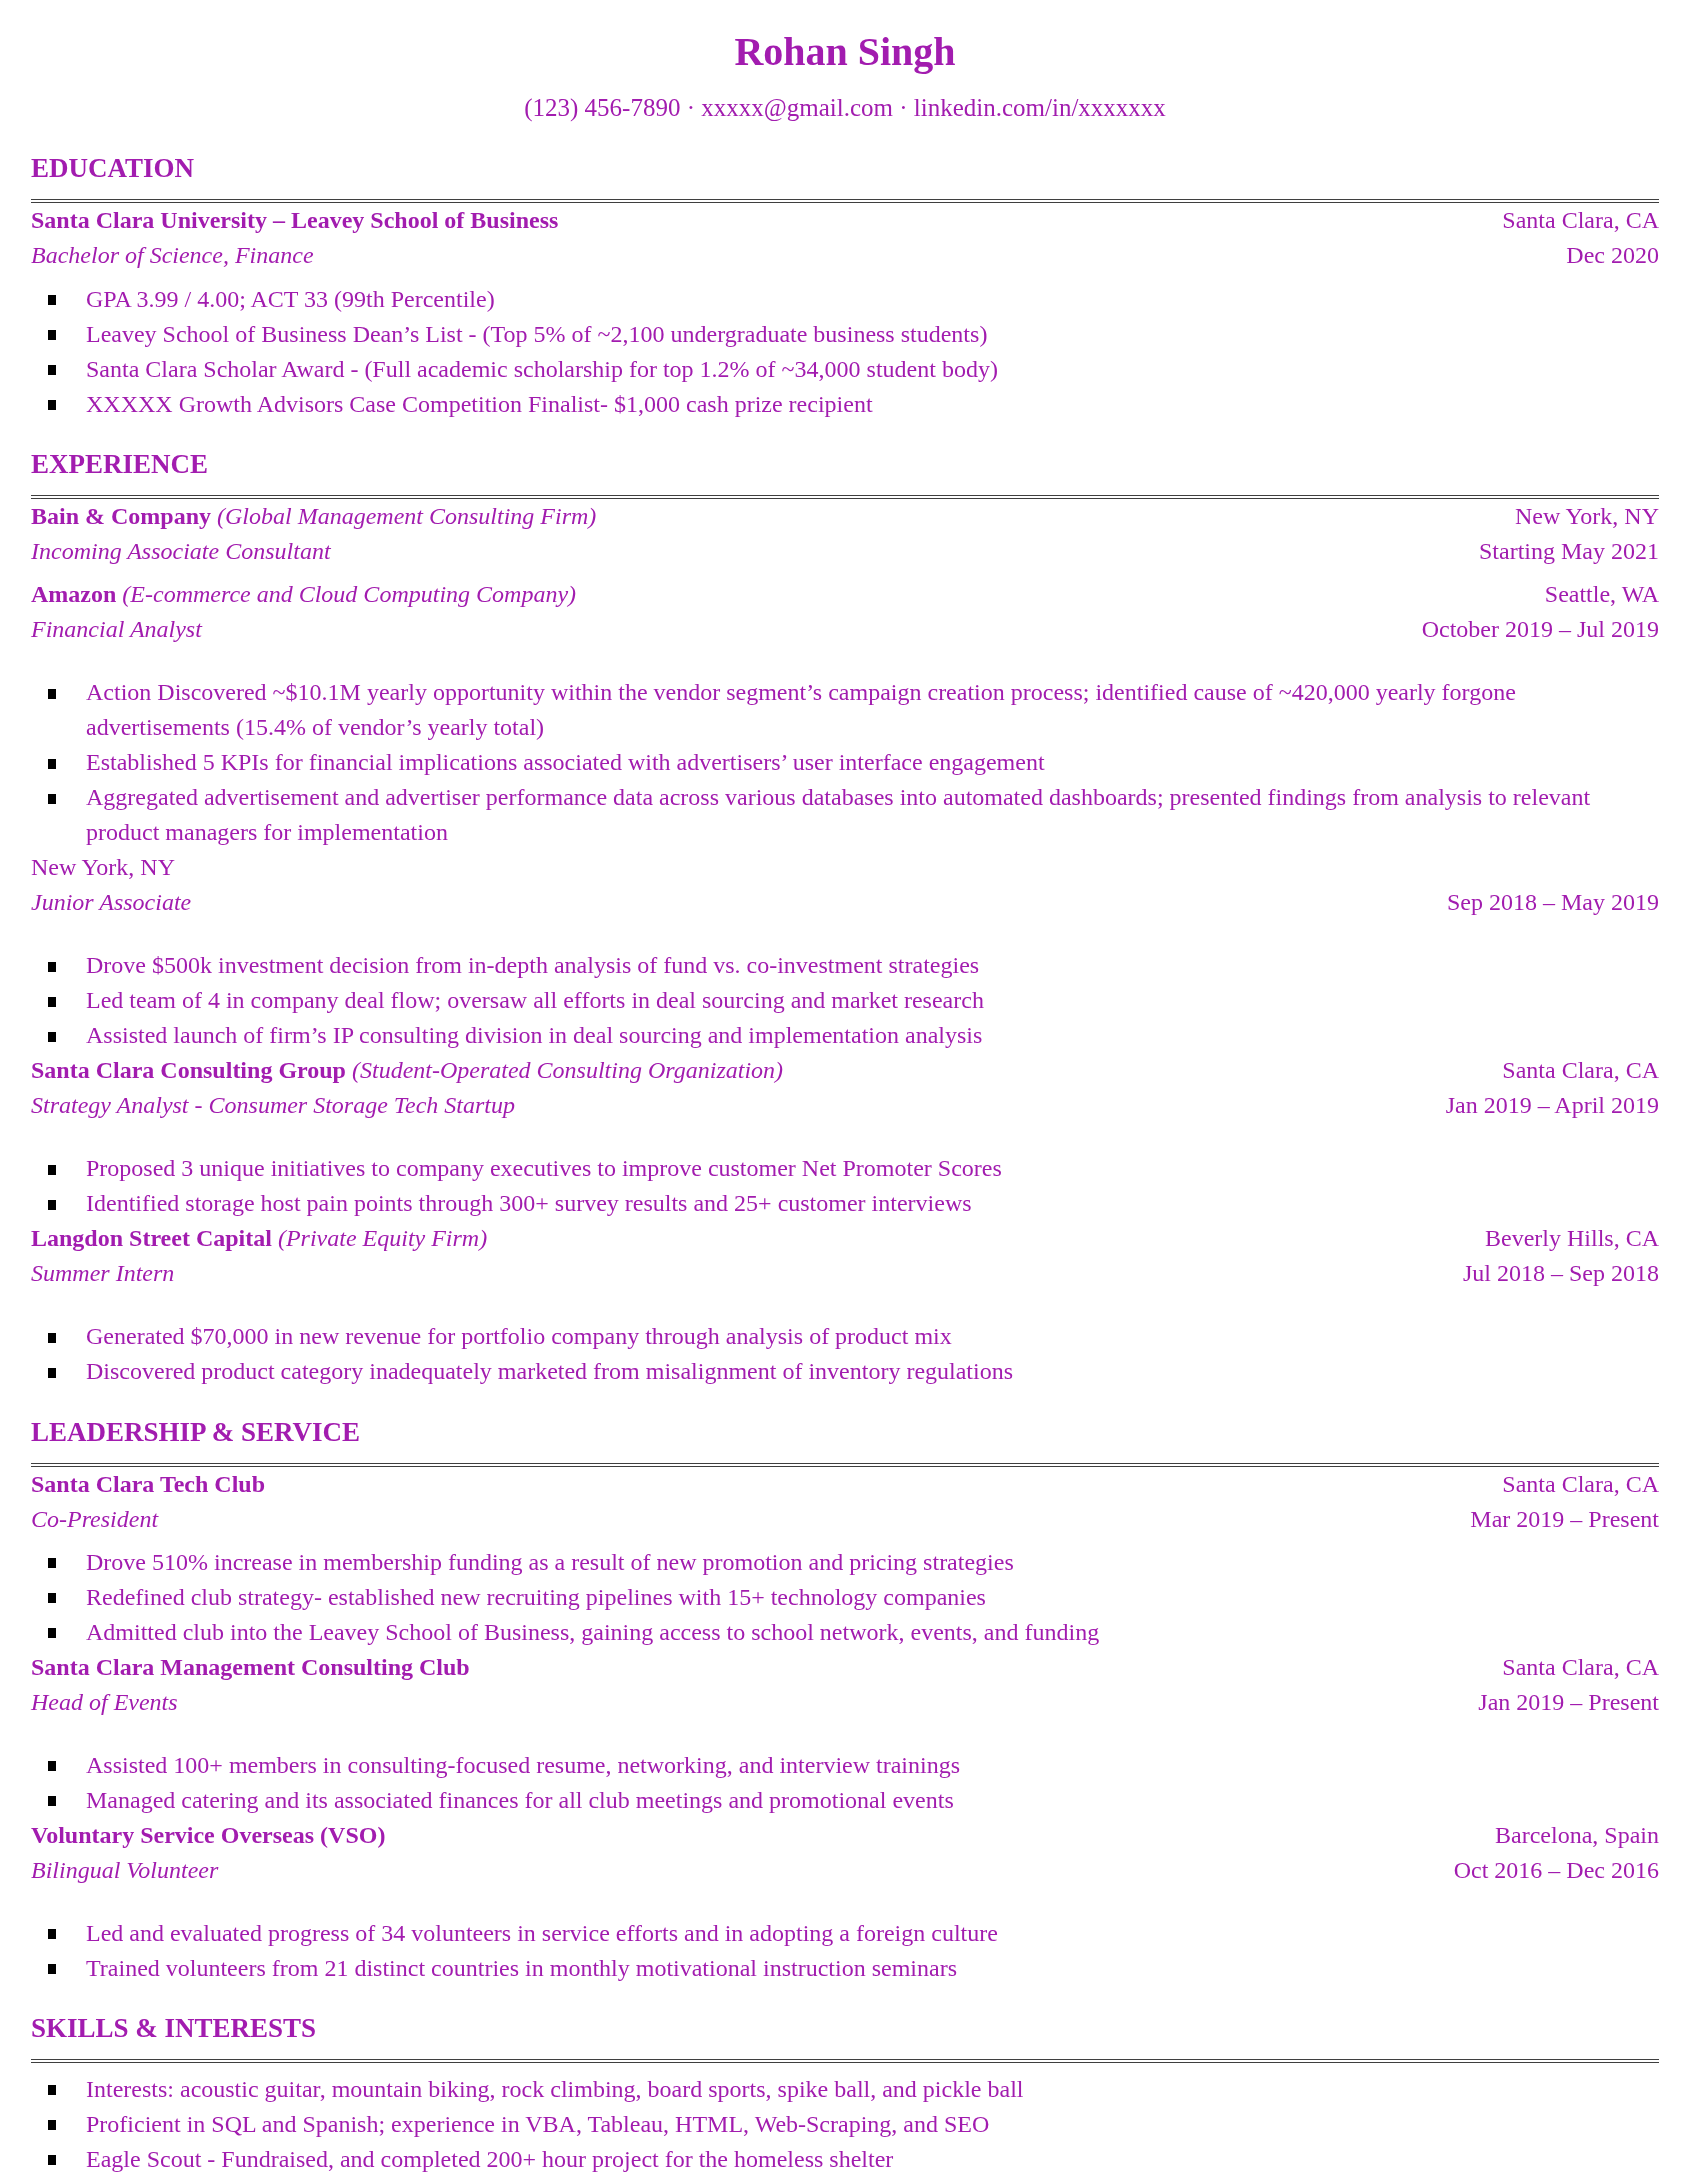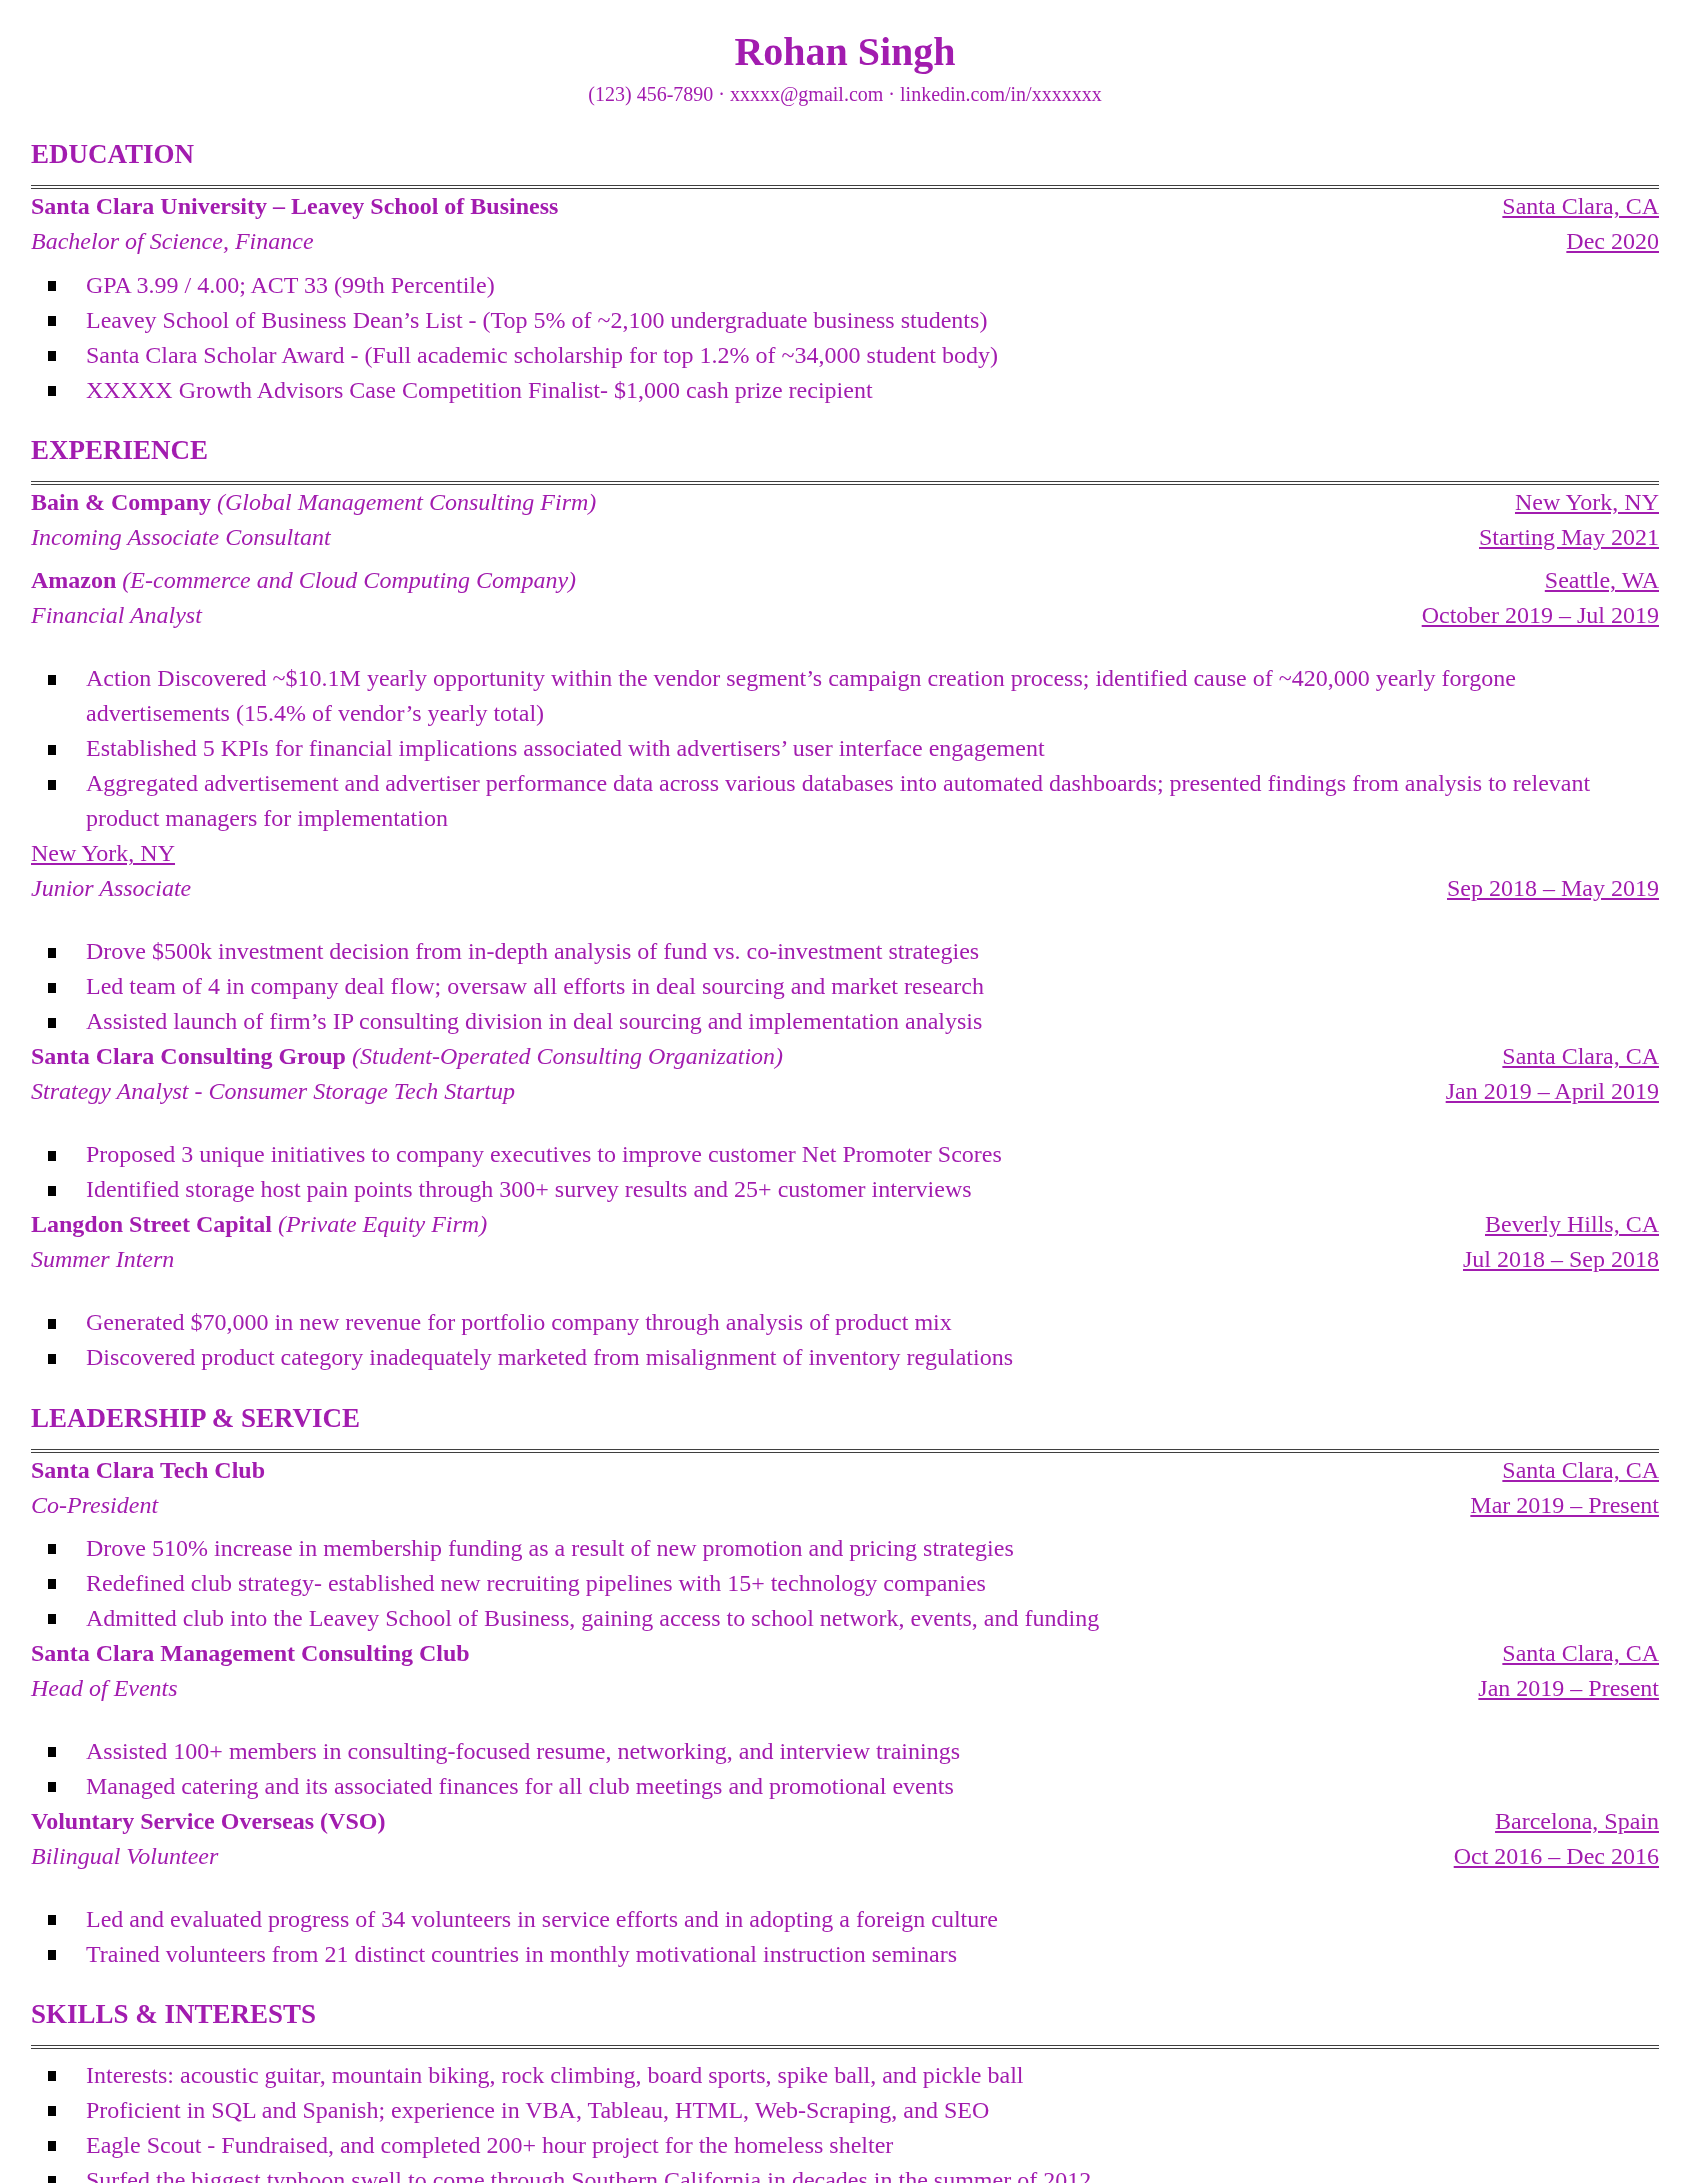--- a/index.html
+++ b/index.html
@@ -21,23 +21,23 @@
   }
   
   .doc-header { text-align: center; }
   .candidate-name {
     font-size: 40px;
     font-weight: bold;
     line-height: 48px;
     margin: 0;
   }
   .contact-line {
-    font-size: 20px;
+    font-size: 25px;
     line-height: 36px;
-    margin: 0;
+    margin: 14px;
   }
   
   .resume-section { margin-top: 26.4px; }
   .section-title {
     font-size: 27px;
     font-weight: bold;
     line-height: 33px;
     margin: 0;
     padding-bottom: 14px;
     border-bottom: 4.1px double #3f3f3f;
@@ -48,21 +48,21 @@
   .entry-row {
     display: flex;
     justify-content: space-between;
     align-items: baseline;
     line-height: 35px;
   }
   .entry-left { white-space: nowrap; }
   .entry-org { font-weight: bold; }
   .entry-org-note { font-style: italic; font-weight: normal; }
   .entry-role { font-style: italic; }
-  .entry-right { white-space: nowrap; text-align: right; text-decoration: underline; }
+  .entry-right { white-space: nowrap; text-align: right; }
   
   ul.bullets {
     list-style: none;
     margin: 0.8px 0 0 0;
     padding: 0 0 0 55px;
   }
   ul.bullets li {
     position: relative;
     line-height: 35px;
     font-size: 24px;

